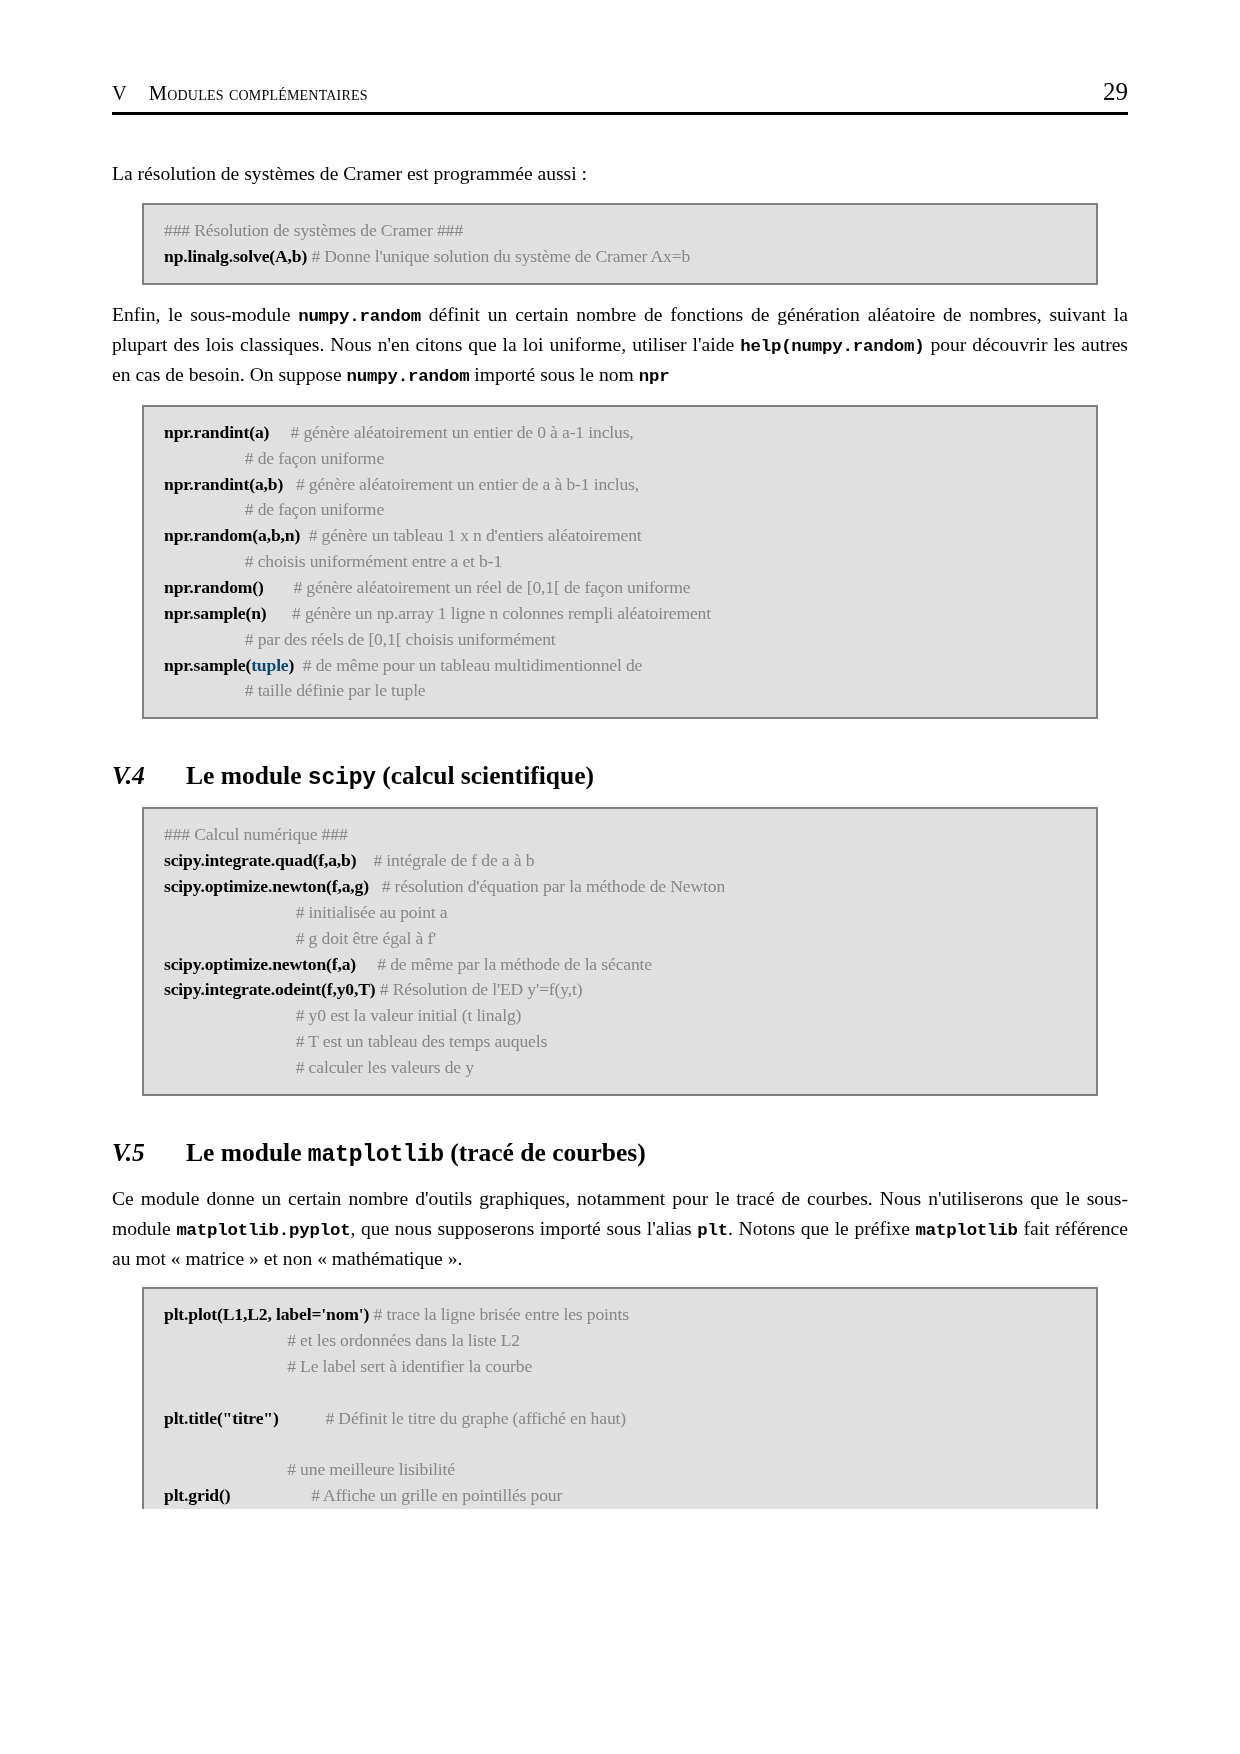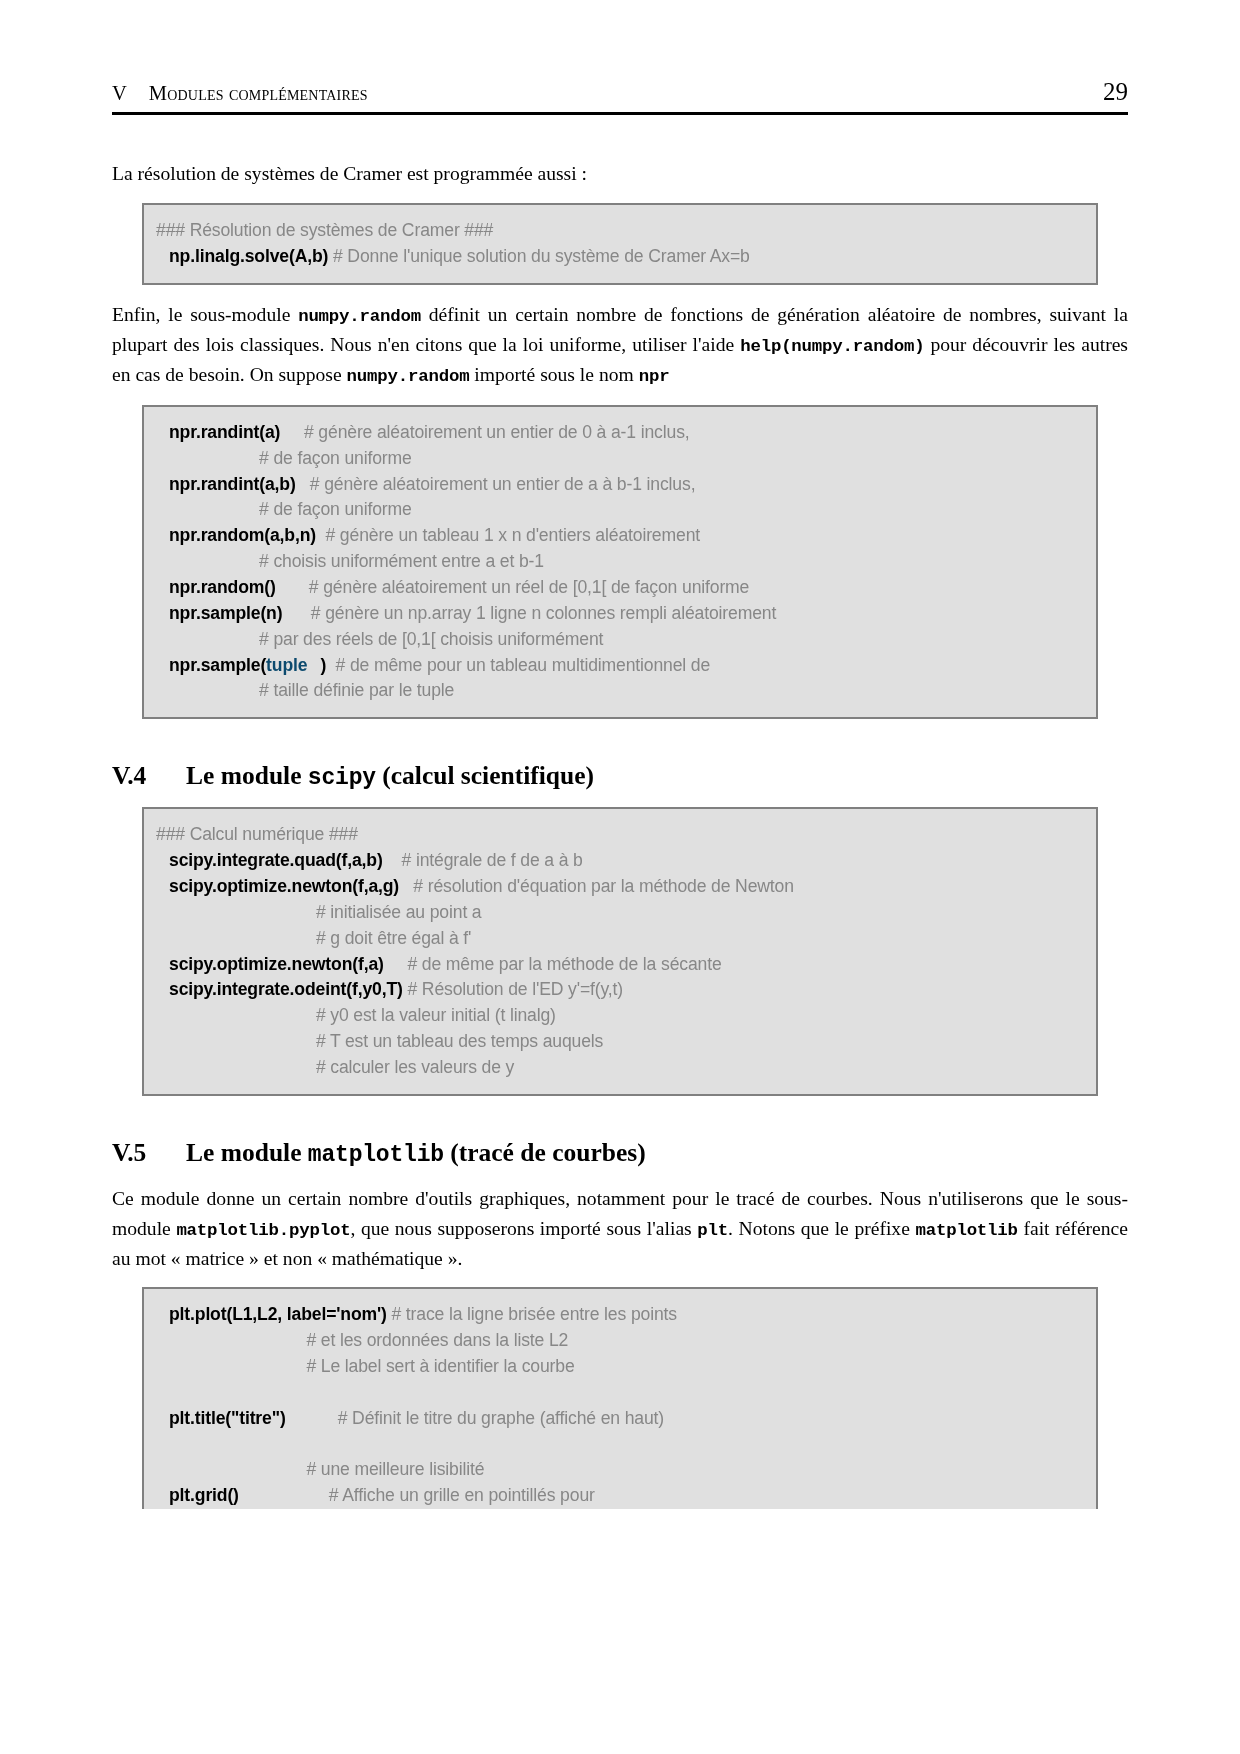--- a/index.html
+++ b/index.html
@@ -68,43 +68,43 @@
 
   
   h2.sec {
     font-size: 25.5px;
     font-weight: bold;
     margin: 42px 0 16px 0;
     display: flex;
     align-items: baseline;
     gap: 26px;
   }
-  h2.sec .secnum { min-width: 48px; }
+  h2.sec .secnum { min-width: 48px; font-style: italic; }
   h2.sec code.inl {
     font-size: 23px;
     font-weight: bold;
   }
 
   
   .codebox {
     background: #e0e0e0;
     border: 2px solid #808080;
     padding: 13px 0 13px 0;
     margin: 13px 30px 15px 30px;
     box-sizing: border-box;
   }
   .codebox .line {
-    font-family: Liberation Sans, sans-serif;
+    font-family: Liberation Serif, serif;
     font-size: 17.6px;
     line-height: 1.47;
     white-space: pre;
-    padding: 0 12px;
+    padding: 0 20px;
     letter-spacing: -0.15px;
   }
-  .codebox .line .kw  { color: #000000; font-weight: bold; margin-left: 13px; }
+  .codebox .line .kw  { color: #000000; font-weight: bold; }
   .codebox .line .cm  { color: #878787; font-weight: normal; }
   .codebox .line .ty  { color: #0c4a6e; font-weight: bold; }
   .codebox .line.blank { height: 26px; }
 
   
   .codebox.clipped {
     border-bottom: none;
     padding-bottom: 0;
     margin-bottom: 0;
   }

